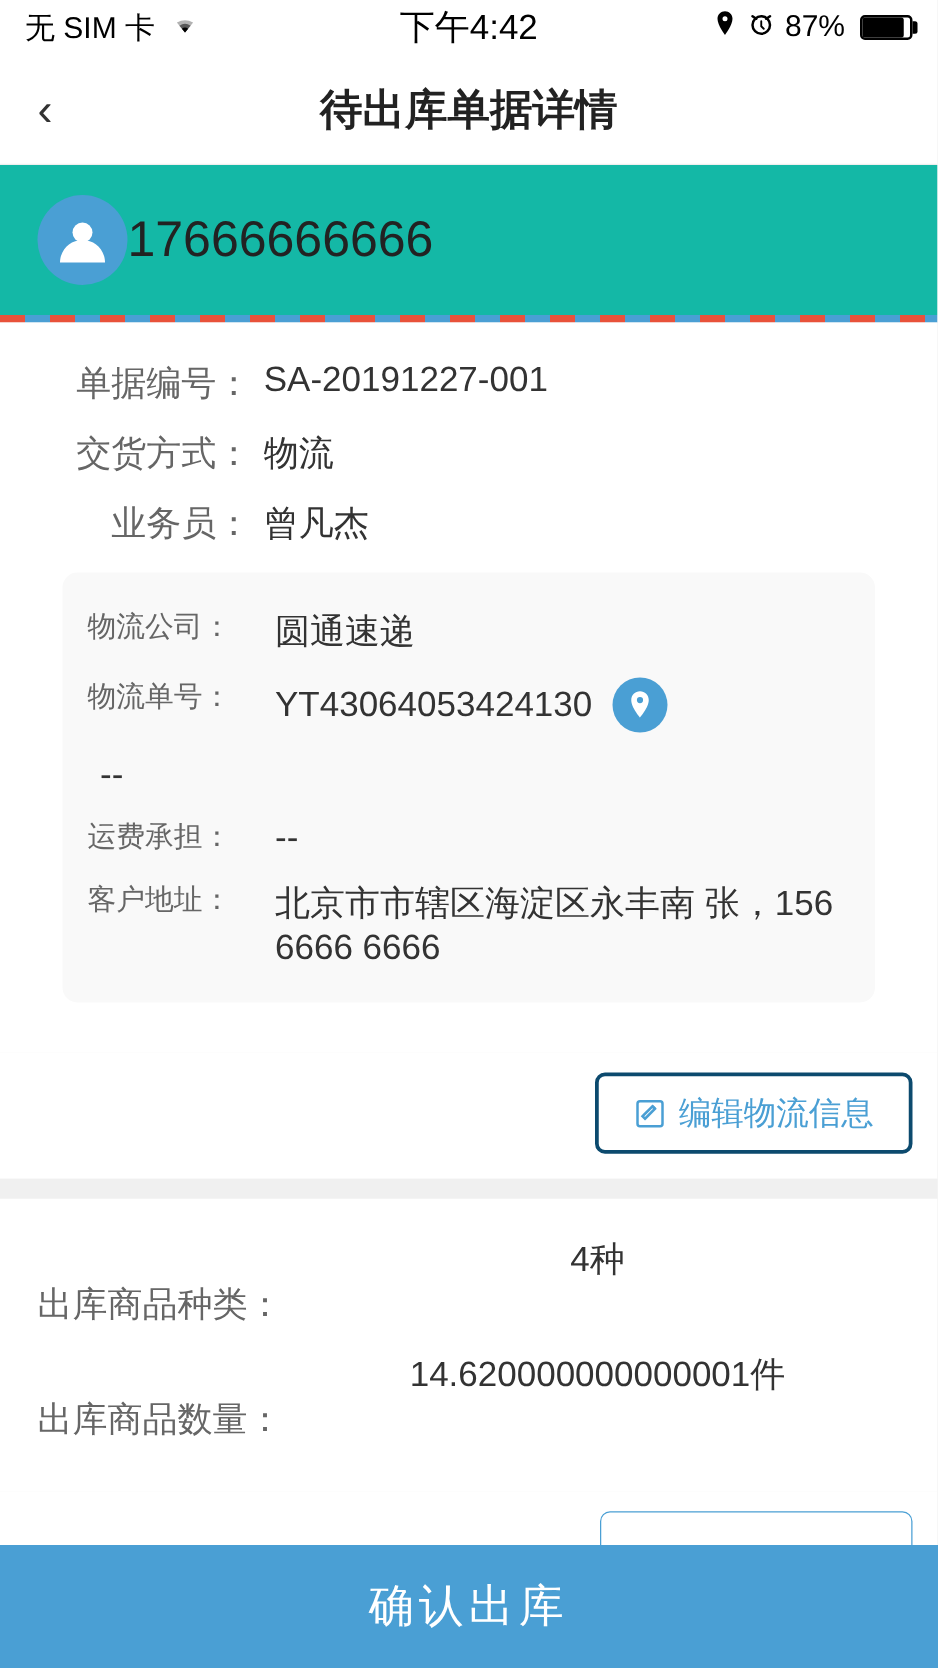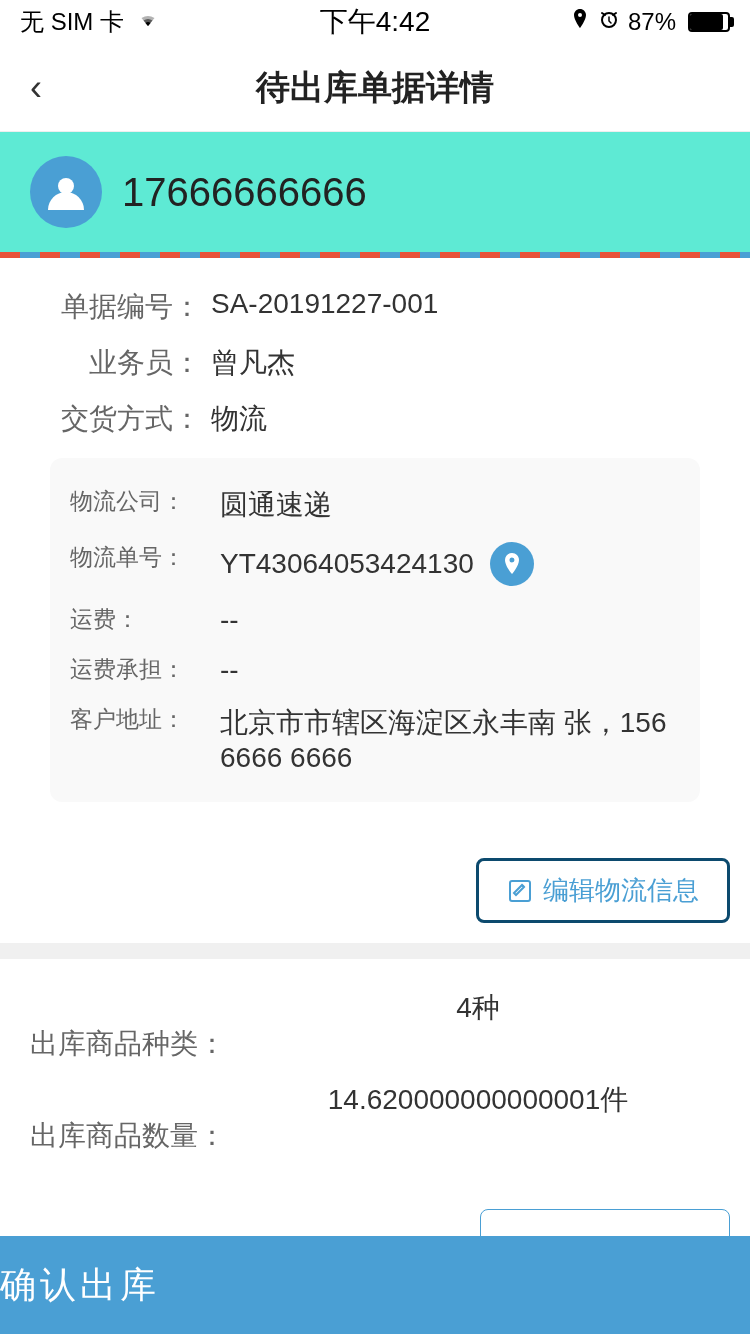--- a/index.html
+++ b/index.html
@@ -90,25 +90,24 @@
       cursor: pointer;
     }
     .nav-title {
       font-size: 34px;
       font-weight: 600;
       color: #222;
     }
 
     
     .user-header {
-      background: #5eead4;
+      background: #14b8a6;
       padding: 24px 30px;
       display: flex;
       align-items: center;
-      gap: 20px;
     }
     .user-avatar {
       width: 72px;
       height: 72px;
       border-radius: 50%;
       background: #4a9fd4;
       display: flex;
       align-items: center;
       justify-content: center;
       flex-shrink: 0;
@@ -304,21 +303,21 @@
     
     .confirm-btn-bar {
       position: fixed;
       bottom: 0;
       left: 0;
       width: 750px;
       height: 98px;
       background: #4a9fd4;
       display: flex;
       align-items: center;
-      justify-content: flex-start;
+      justify-content: center;
       cursor: pointer;
       font-family: Liberation Serif, serif;
     }
     .confirm-btn-text {
       font-size: 36px;
       color: #fff;
       font-weight: 500;
       letter-spacing: 4px;
     }
   </style>
@@ -373,46 +372,45 @@
 </div>
 
 <div class="dashed-divider"></div>
 
 <div class="info-section">
   <div class="info-row">
     <span class="info-label">单据编号：</span>
     <span class="info-value">SA-20191227-001</span>
   </div>
   <div class="info-row">
+    <span class="info-label">交货方式：</span>
+    <span class="info-value">物流</span>
+  </div>
+  <div class="info-row">
     <span class="info-label">业务员：</span>
     <span class="info-value">曾凡杰</span>
-  </div>
-  <div class="info-row">
-    <span class="info-label">交货方式：</span>
-    <span class="info-value">物流</span>
   </div>
 
   <div class="logistics-card">
     <div class="logistics-row">
       <span class="logistics-label">物流公司：</span>
       <span class="logistics-value">圆通速递</span>
     </div>
     <div class="logistics-row">
       <span class="logistics-label">物流单号：</span>
       <div class="logistics-number-row">
         <span class="logistics-value">YT43064053424130</span>
         <div class="location-icon">
           <svg viewBox="0 0 26 26" fill="#fff">
             <path d="M13 2C9.134 2 6 5.134 6 9c0 6.075 7 14 7 14s7-7.925 7-14c0-3.866-3.134-7-7-7zm0 9.5A2.5 2.5 0 1113 6.5a2.5 2.5 0 010 5z"></path>
           </svg>
         </div>
       </div>
     </div>
     <div class="logistics-row">
-      <span class="logistics-label">运费：</span>
       <span class="logistics-value">--</span>
     </div>
     <div class="logistics-row">
       <span class="logistics-label">运费承担：</span>
       <span class="logistics-value">--</span>
     </div>
     <div class="logistics-row">
       <span class="logistics-label">客户地址：</span>
       <span class="logistics-value">北京市市辖区海淀区永丰南  张，156 6666 6666</span>
     </div>

